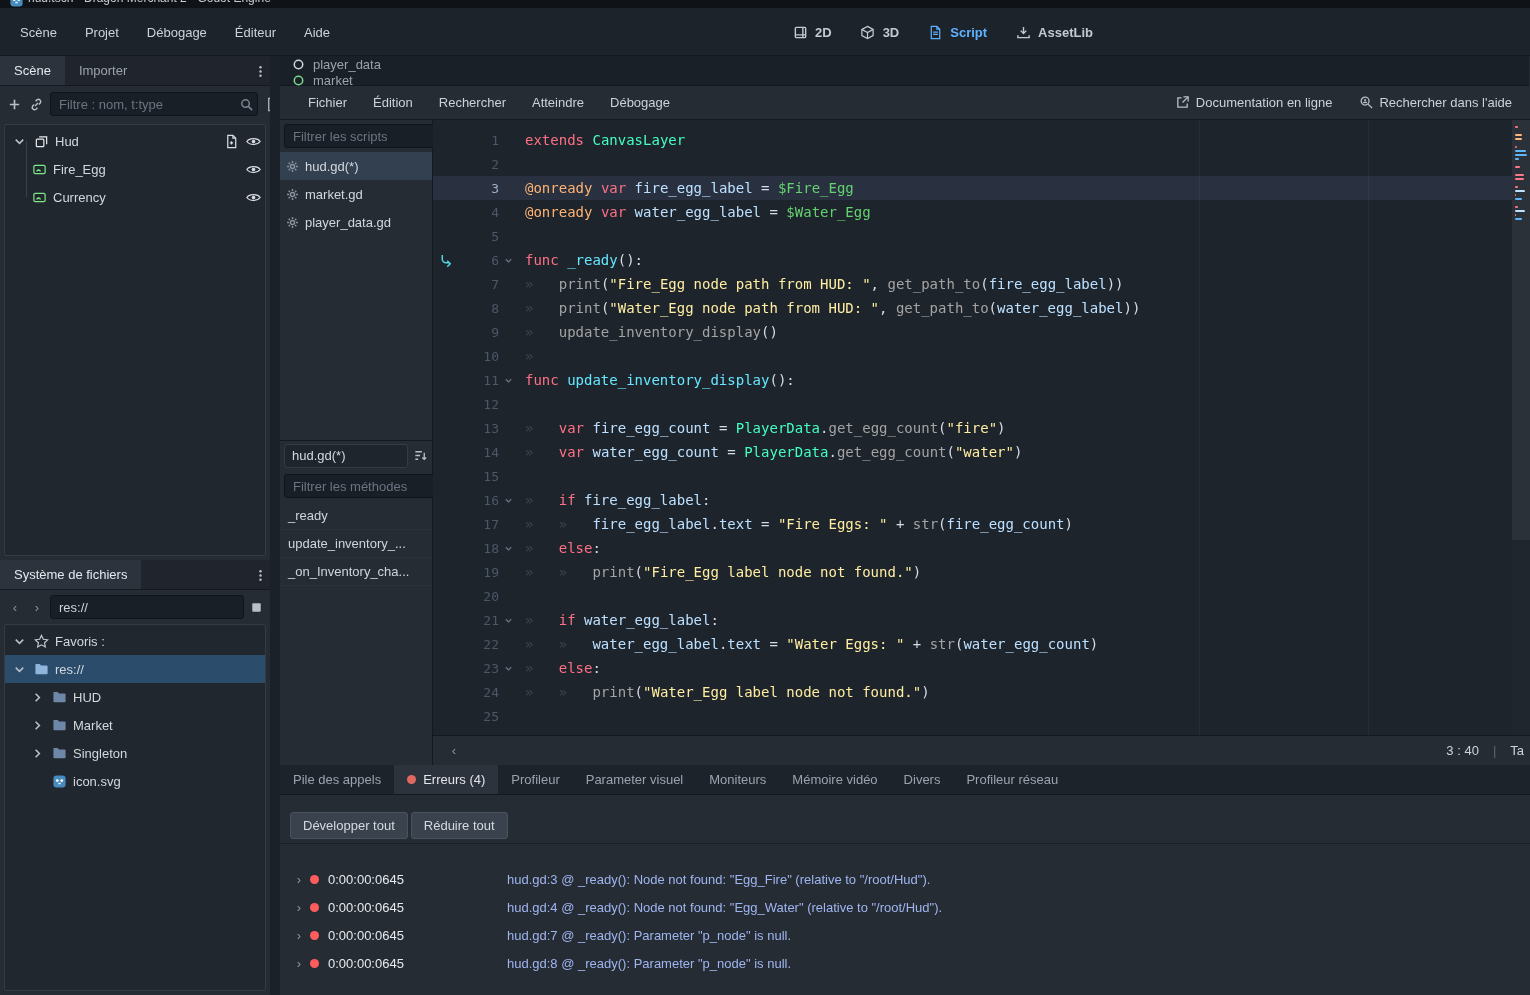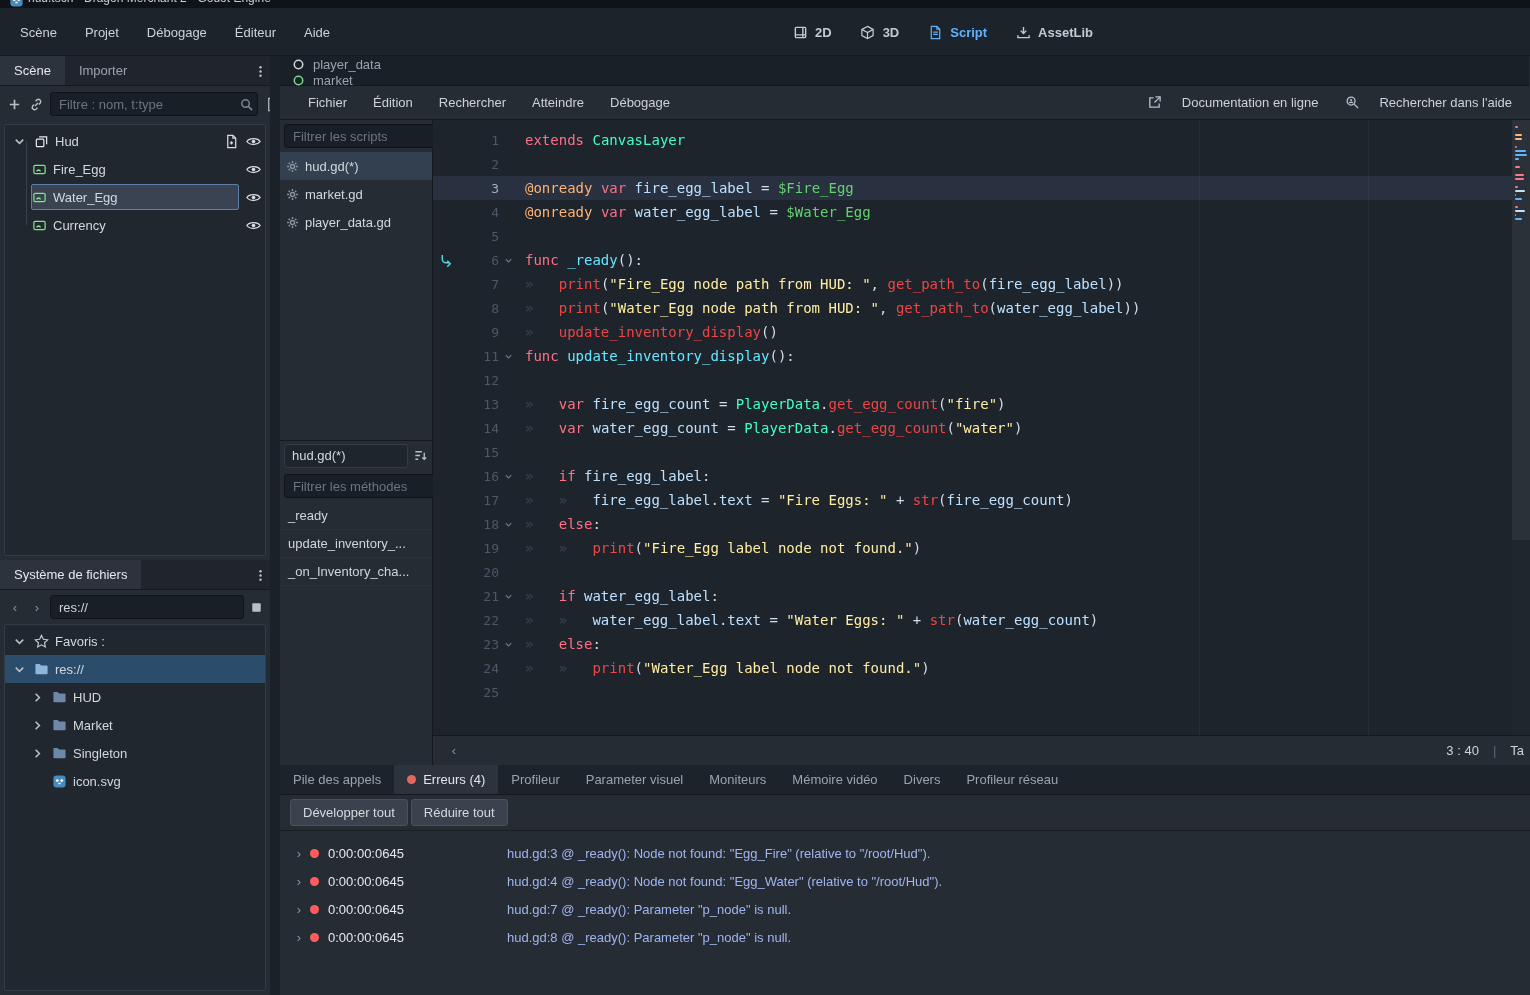--- a/index.html
+++ b/index.html
@@ -80,21 +80,21 @@
   .scene-tab{display:flex;align-items:center;gap:7px;padding:0 10px;color:var(--muted);border-right:1px solid #232a32;}
   .scene-tab.active{background:var(--panel);color:#e6e9ec;}
   .scene-tab .close{color:#aeb6c0;margin-left:2px;}
   .tab-plus{display:flex;align-items:center;padding:0 10px;color:#aeb6c0;}
 
   .script-menubar{height:34px;background:var(--panel);display:flex;align-items:center;
     border-bottom:1px solid var(--bdark);padding:0 10px 0 18px;}
   .script-menus{display:flex;gap:6px;}
   .script-menus .menu-item{padding:4px 10px;}
   .menu-right{margin-left:auto;display:flex;gap:10px;}
-  .mr-btn{display:flex;align-items:center;gap:19px;color:#ccd2d9;padding:4px 8px;border-radius:3px;}
+  .mr-btn{display:flex;align-items:center;gap:5px;color:#ccd2d9;padding:4px 8px;border-radius:3px;}
 
   .script-body{flex:1;display:flex;min-height:0;}
   .script-sidebar{width:153px;background:var(--panel);border-right:1px solid var(--bdark);
     display:flex;flex-direction:column;}
   .sb-filter{height:32px;display:flex;align-items:center;padding:4px 4px;}
   .sb-filter .lineedit{flex:1;}
   #script-list{height:288px;overflow:hidden;}
   .srow{display:flex;align-items:center;gap:5px;height:28px;padding:0 4px;color:#d2d8df;}
   .srow .ic{color:#8d96a0;}
   .srow.selected{background:#33404f;}
@@ -112,32 +112,32 @@
   .guide{position:absolute;top:0;bottom:0;width:1px;background:rgba(255,255,255,0.045);}
   .cl{display:flex;align-items:center;height:24px;font-family:"DejaVu Sans Mono",monospace;font-size:14px;}
   .cl.hl{background:#293140;}
   .cl .bp{width:26px;display:flex;justify-content:center;}
   .cl .ln{width:40px;text-align:right;color:#4d5768;font-size:13px;}
   .cl.hl .ln{color:#9fb0c8;}
   .cl .fold{width:18px;display:flex;justify-content:center;color:#6f7987;}
   .cl .fold svg{width:11px;height:11px;}
   .cl .ct{white-space:pre;padding-left:8px;}
   .sg-k{color:#ff7085;} .sg-an{color:#ffb373;} .sg-s{color:#ffeda1;} .sg-ty{color:#42ffc2;}
-  .sg-pa{color:#63d26f;} .sg-fn{color:#ef4444;} .sg-fd{color:#66e6ff;} .sg-m{color:#bce0ff;}
+  .sg-pa{color:#63d26f;} .sg-fn{color:#a3a3a3;} .sg-fd{color:#66e6ff;} .sg-m{color:#bce0ff;}
   .sg-t{color:#d5dce5;} .sg-tab{color:#3b4452;}
   .minimap{position:absolute;right:0;top:0;bottom:0;width:18px;background:#20262e;padding:6px 2px 0 3px;}
   .minimap .mline{height:2px;margin-bottom:2px;border-radius:1px;}
   .minimap .viewport{position:absolute;left:0;right:0;top:0;height:420px;background:rgba(255,255,255,0.05);}
   .code-status{height:30px;background:var(--panel);display:flex;align-items:center;
     padding:0 6px 0 12px;border-top:1px solid var(--bdark);}
   .code-status .right{margin-left:auto;display:flex;gap:14px;align-items:center;color:#cdd3da;}
   .code-status .sep{color:var(--dim);}
 
   
-  .debugger{height:230px;display:flex;flex-direction:column;background:var(--panel);}
+  .debugger{height:230px;display:flex;flex-direction:column;background:var(--panel);gap:13px;}
   .dbg-tabs{height:30px;background:var(--bar);display:flex;align-items:stretch;border-bottom:1px solid var(--bdark);}
   .dbg-tab{display:flex;align-items:center;gap:7px;padding:0 13px;color:var(--muted);}
   .dbg-tab.active{background:var(--panelhi);color:#e2e6ea;}
   .reddot{width:9px;height:9px;border-radius:50%;background:#e0685f;display:inline-block;}
   .dbg-toolbar{height:36px;display:flex;align-items:center;gap:3px;padding:0 10px;
     border-bottom:1px solid #1a1f26;}
   .dbg-btn{height:27px;display:flex;align-items:center;padding:0 12px;background:#3a424d;
     border:1px solid #49525d;border-radius:3px;color:#d5dae0;}
   .dbg-list{flex:1;padding:8px 0 0 10px;overflow:hidden;}
   .erow{display:flex;align-items:center;height:28px;}
@@ -296,38 +296,20 @@
         </div>
         <div class="trow" style="padding-left: 26px;">
           <div class="guideline"></div>
           <span class="ic">
             <svg viewBox="0 0 16 16" fill="none" stroke="#7ee787" stroke-width="1.3">
               <rect x="2" y="3.5" width="12" height="9" rx="1.5"></rect>
               <path d="M5.4 10.2c-.6-2.6 3.8-2.6 3.2 0M5.4 8.9h3.2"></path>
             </svg>
           </span>
           <span class="label">Fire_Egg</span>
-          <span class="spacer"></span>
-          <span class="ic" style="color: rgb(217, 221, 227);">
-            <svg viewBox="0 0 18 12">
-              <path d="M1 6C4 1.5 14 1.5 17 6C14 10.5 4 10.5 1 6Z" fill="none" stroke="currentColor" stroke-width="1.4"></path>
-              <circle cx="9" cy="6" r="2.2" fill="currentColor"></circle>
-            </svg>
-          </span>
-        </div>
-        <div class="trow selected" style="padding-left: 26px;">
-          <div class="selbox"></div>
-          <div class="guideline"></div>
-          <span class="ic">
-            <svg viewBox="0 0 16 16" fill="none" stroke="#7ee787" stroke-width="1.3">
-              <rect x="2" y="3.5" width="12" height="9" rx="1.5"></rect>
-              <path d="M5.4 10.2c-.6-2.6 3.8-2.6 3.2 0M5.4 8.9h3.2"></path>
-            </svg>
-          </span>
-          <span class="label">Water_Egg</span>
           <span class="spacer"></span>
           <span class="ic" style="color: rgb(217, 221, 227);">
             <svg viewBox="0 0 18 12">
               <path d="M1 6C4 1.5 14 1.5 17 6C14 10.5 4 10.5 1 6Z" fill="none" stroke="currentColor" stroke-width="1.4"></path>
               <circle cx="9" cy="6" r="2.2" fill="currentColor"></circle>
             </svg>
           </span>
         </div>
         <div class="trow" style="padding-left: 26px;">
           <div class="guideline"></div>
@@ -660,20 +642,26 @@
                 <span class="bp"></span>
                 <span class="ln">8</span>
                 <span class="fold"></span>
                 <span class="ct"><span class="sg-tab">»   </span><span class="sg-fn">print</span><span class="sg-t">(</span><span class="sg-s">"Water_Egg node path from HUD: "</span><span class="sg-t">, </span><span class="sg-fn">get_path_to</span><span class="sg-t">(</span><span class="sg-m">water_egg_label</span><span class="sg-t">))</span></span>
               </div>
               <div class="cl">
                 <span class="bp"></span>
                 <span class="ln">9</span>
                 <span class="fold"></span>
                 <span class="ct"><span class="sg-tab">»   </span><span class="sg-fn">update_inventory_display</span><span class="sg-t">()</span></span>
+              </div>
+              <div class="cl">
+                <span class="bp"></span>
+                <span class="ln">10</span>
+                <span class="fold"></span>
+                <span class="ct"><span class="sg-tab">»   </span></span>
               </div>
               <div class="cl">
                 <span class="bp"></span>
                 <span class="ln">11</span>
                 <span class="fold">
                   <svg viewBox="0 0 16 16" fill="none" stroke="currentColor" stroke-width="1.7">
                     <path d="M4 6l4 4 4-4"></path>
                   </svg>
                 </span>
                 <span class="ct"><span class="sg-k">func</span><span class="sg-t"> </span><span class="sg-fd">update_inventory_display</span><span class="sg-t">():</span></span>

